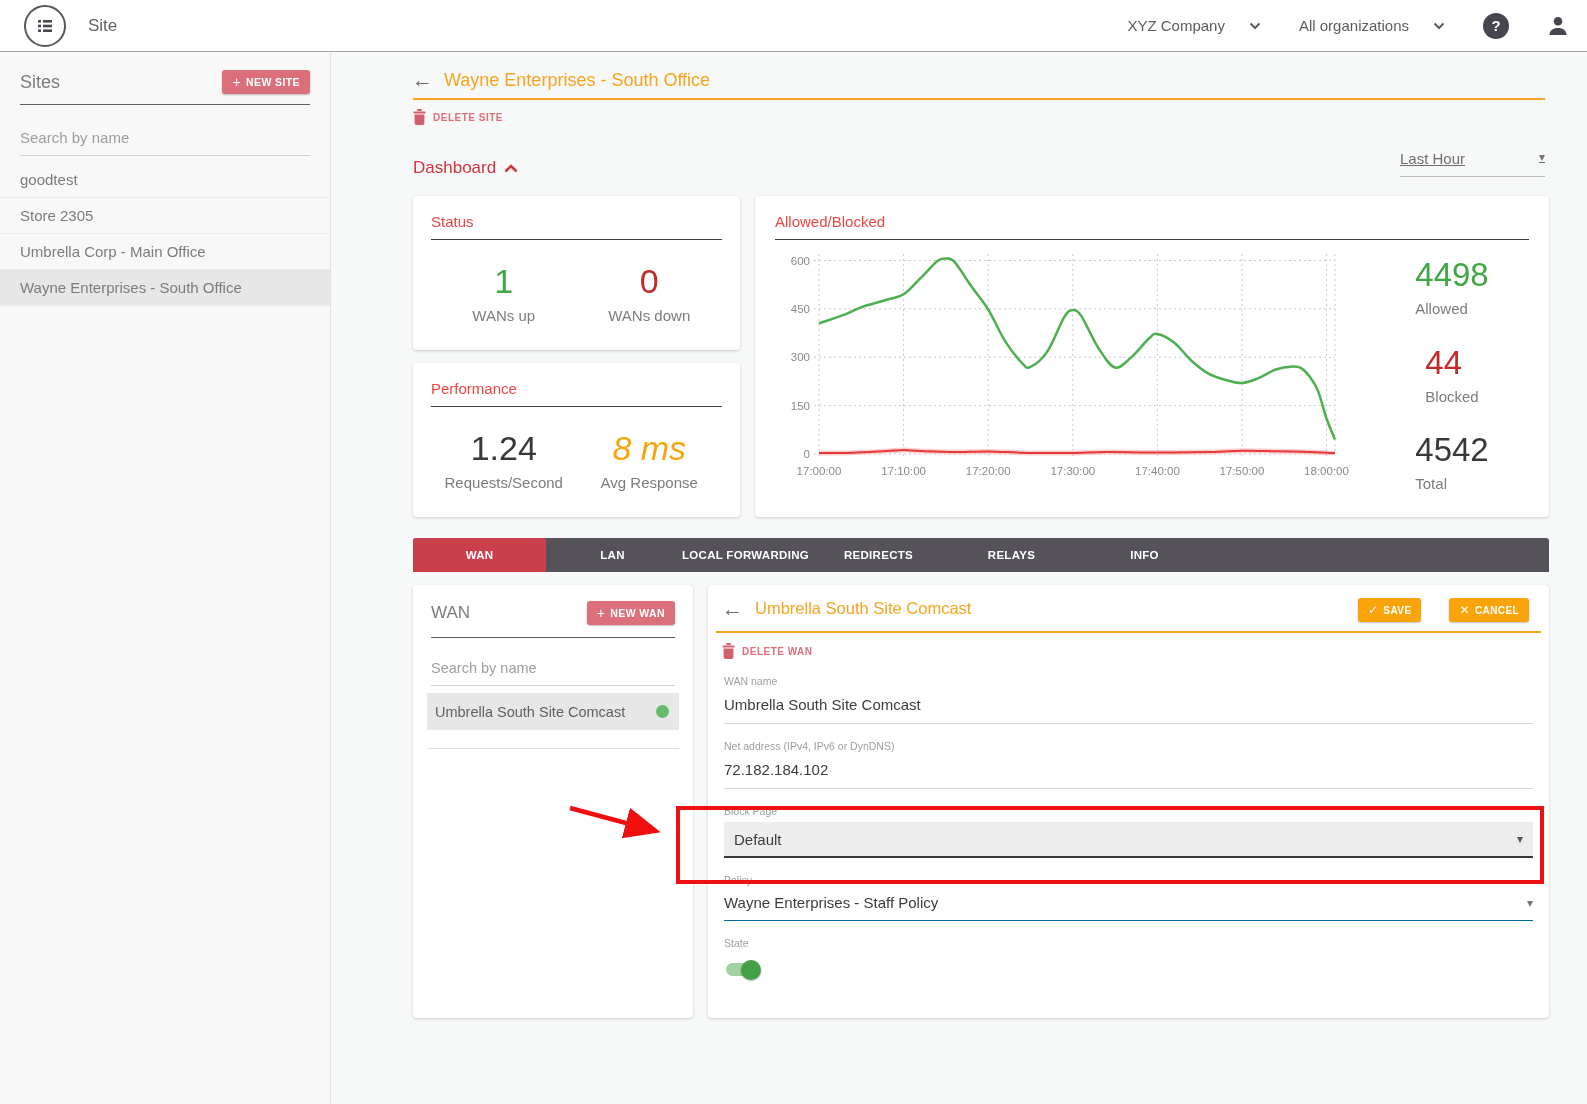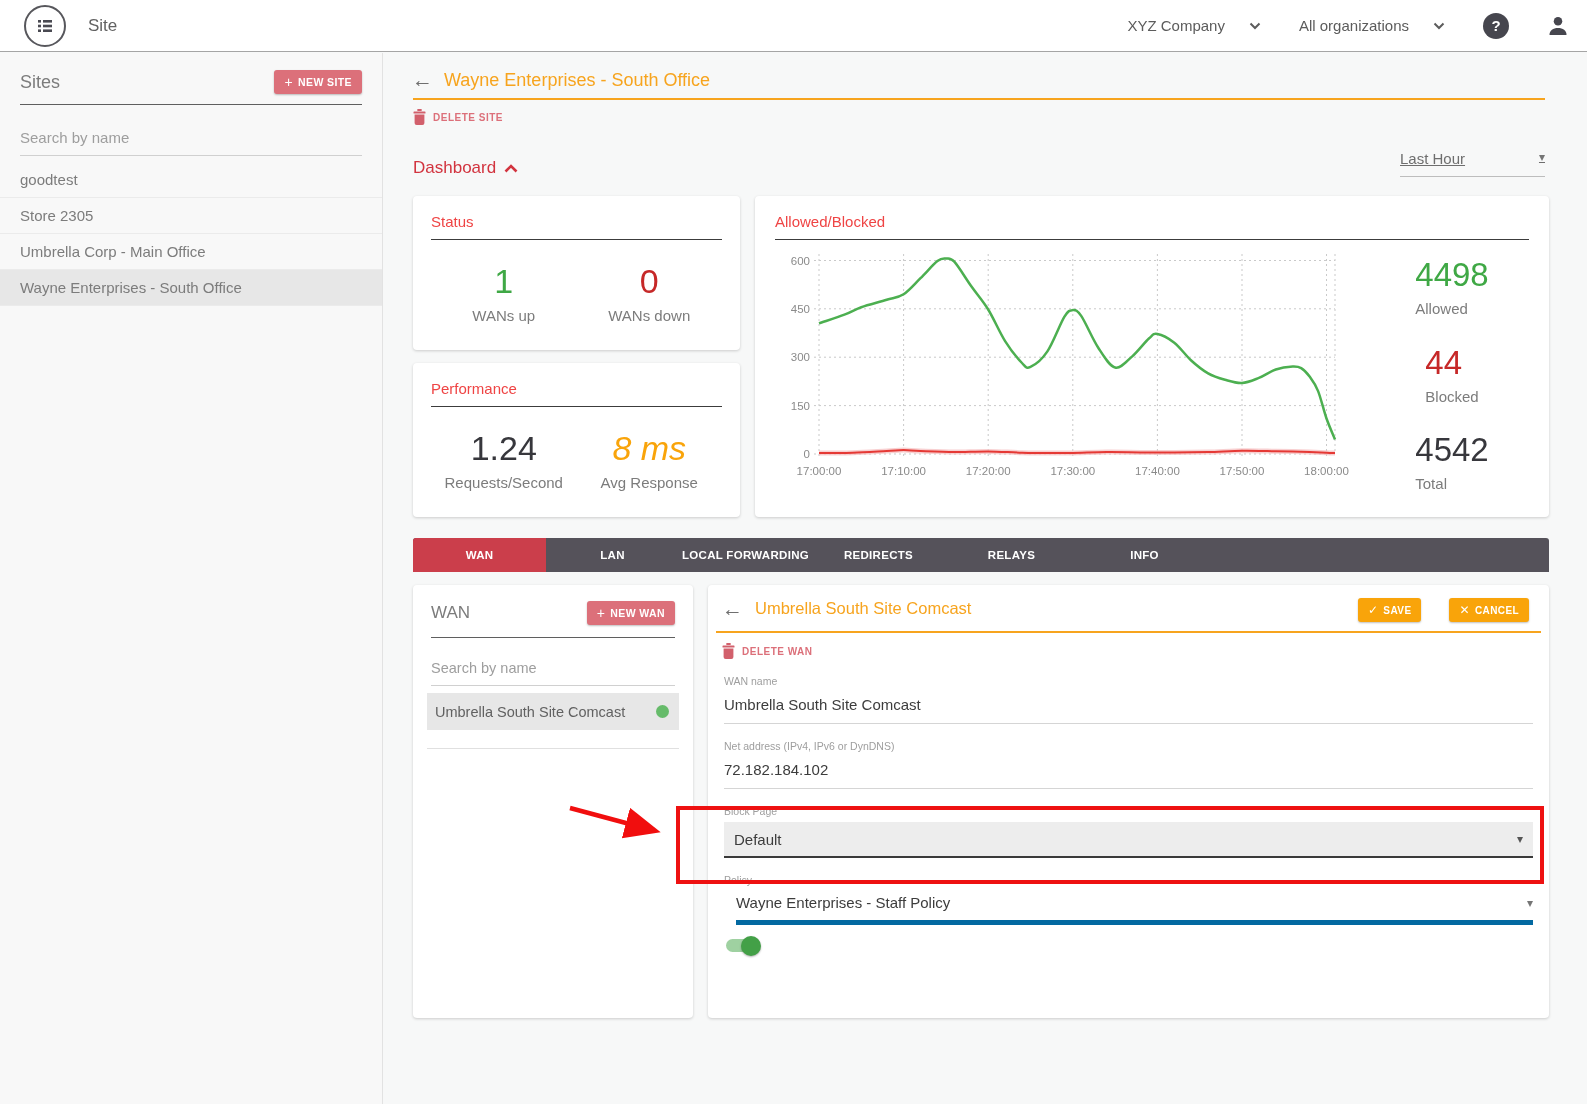--- a/index.html
+++ b/index.html
@@ -12,21 +12,21 @@
             border-bottom:1px solid #a5a5a5; display:flex; align-items:center; z-index:5; }
   .menu-btn { position:absolute; left:24px; top:5px; width:42px; height:42px; border:2px solid #57575c;
               border-radius:50%; background:#fff; display:flex; align-items:center; justify-content:center; cursor:pointer; }
   .app-title { position:absolute; left:88px; font-size:17px; color:#616161; }
   .topbar-right { position:absolute; right:18px; display:flex; align-items:center; gap:38px; }
   .selector { display:flex; align-items:center; gap:24px; font-size:15px; color:#5c5c5c; cursor:pointer; }
   .help-circle { width:26px; height:26px; border-radius:50%; background:#46464e; color:#fff;
                  font-size:15px; font-weight:bold; display:flex; align-items:center; justify-content:center; cursor:pointer; }
 
   
-  .sidebar { position:absolute; left:0; top:53px; width:383px; height:1051px; background:#f8f8f8;
+  .sidebar { position:absolute; left:0; top:53px; width:331px; height:1051px; background:#f8f8f8;
              border-right:1px solid #e2e2e2; }
   .sb-head { display:flex; align-items:center; justify-content:space-between; padding:17px 20px 10px 20px; }
   .sb-title { font-size:18px; color:#7c7c7c; }
   .btn-pink { background:#dc707a; color:#fff; border:none; border-radius:3px; font-size:10.5px; font-weight:bold;
               letter-spacing:.4px; padding:6px 10px; display:flex; align-items:center; gap:5px; cursor:pointer;
               box-shadow:0 1px 2px rgba(0,0,0,.25); font-family:inherit; }
   .btn-pink .plus { font-size:14px; font-weight:normal; line-height:10px; }
   .sb-rule { margin:0 20px; border-bottom:1px solid #5f5f5f; }
   .sb-search { margin:22px 20px 0 20px; border-bottom:1px solid #d0d0d0; }
   .sb-search input, .wl-search input { width:100%; border:none; outline:none; background:transparent;
@@ -110,22 +110,22 @@
   .wan-delete { position:relative; margin:10px 0 0 6px; }
   .field { margin:0 8px; }
   .f-label { font-size:10.5px; color:#9e9e9e; margin-top:16px; }
   .f-value { margin-top:9px; }
   .f-value input { width:100%; border:none; outline:none; background:transparent; font-size:15px; color:#3c3c3c;
                    font-family:inherit; }
   .f-rule { border-bottom:1px solid #d5d5d5; margin-top:9px; }
   .select-filled { margin-top:5px; background:#ededed; border-bottom:2px solid #3a3a3a; height:36px;
                    display:flex; align-items:center; justify-content:space-between; padding:0 10px;
                    font-size:15px; color:#3c3c3c; cursor:pointer; }
-  .select-line { margin-top:9px; border-bottom:5px solid #0369a1; display:flex; align-items:center;
-                 justify-content:space-between; padding-bottom:9px; font-size:15px; color:#6e6e6e; cursor:pointer;margin-left:12px; }
+  .select-line { margin-top:9px; border-bottom:1px solid #0369a1; display:flex; align-items:center;
+                 justify-content:space-between; padding-bottom:9px; font-size:15px; color:#6e6e6e; cursor:pointer; }
   .toggle { position:relative; margin-top:14px; margin-left:2px; width:32px; height:13px; border-radius:7px;
             background:#9fd1a1; cursor:pointer; }
   .toggle .knob { position:absolute; right:-3px; top:-3px; width:20px; height:20px; border-radius:50%;
                   background:#43a047; box-shadow:0 1px 2px rgba(0,0,0,.3); }
 
   
   .anno-rect { position:absolute; left:676px; top:806px; width:868px; height:78px;
                border:4px solid #ee1111; z-index:8; pointer-events:none; }
   .anno-arrow { position:absolute; left:556px; top:792px; z-index:8; pointer-events:none; }
 
@@ -385,20 +385,21 @@
 
     <div class="field">
       <div class="f-label">Policy</div>
       <div class="select-line" style="margin-top:8px">
         <span style="color:#3c3c3c">Wayne Enterprises - Staff Policy</span>
         <span class="caret">▾</span>
       </div>
     </div>
 
     <div class="field">
+      <div class="f-label">State</div>
       <div class="toggle">
         <div class="knob"></div>
       </div>
     </div>
   </div>
 
   <div class="anno-rect"></div>
   <svg class="anno-arrow" width="120" height="55" viewBox="0 0 120 55">
     <defs>
       <marker id="ah" markerWidth="9" markerHeight="9" refX="6" refY="3.5" orient="auto">

